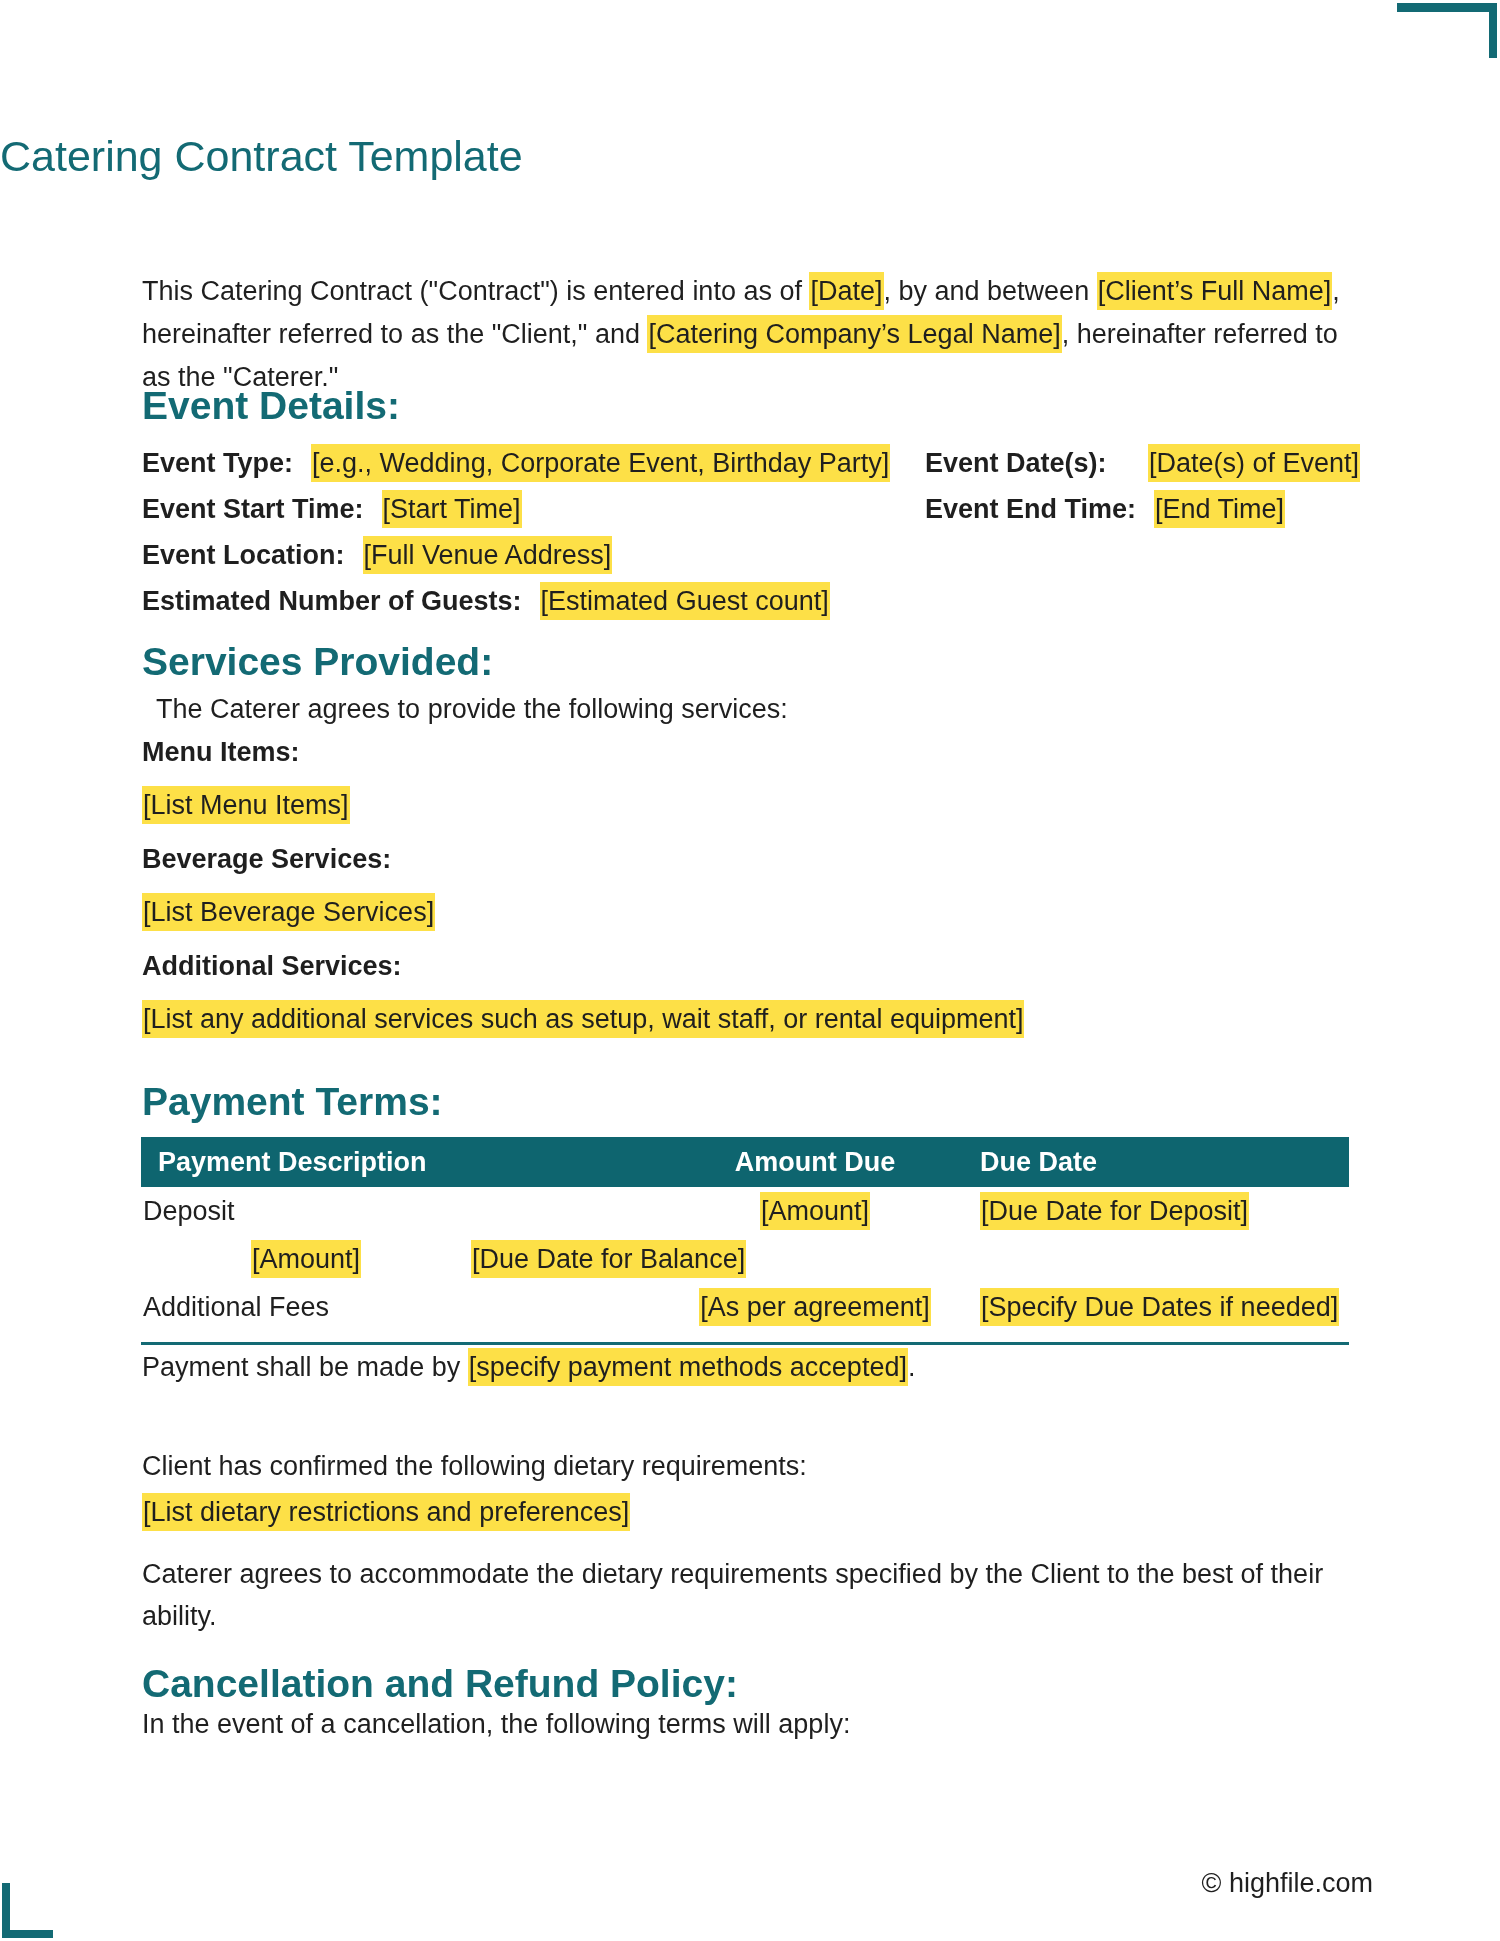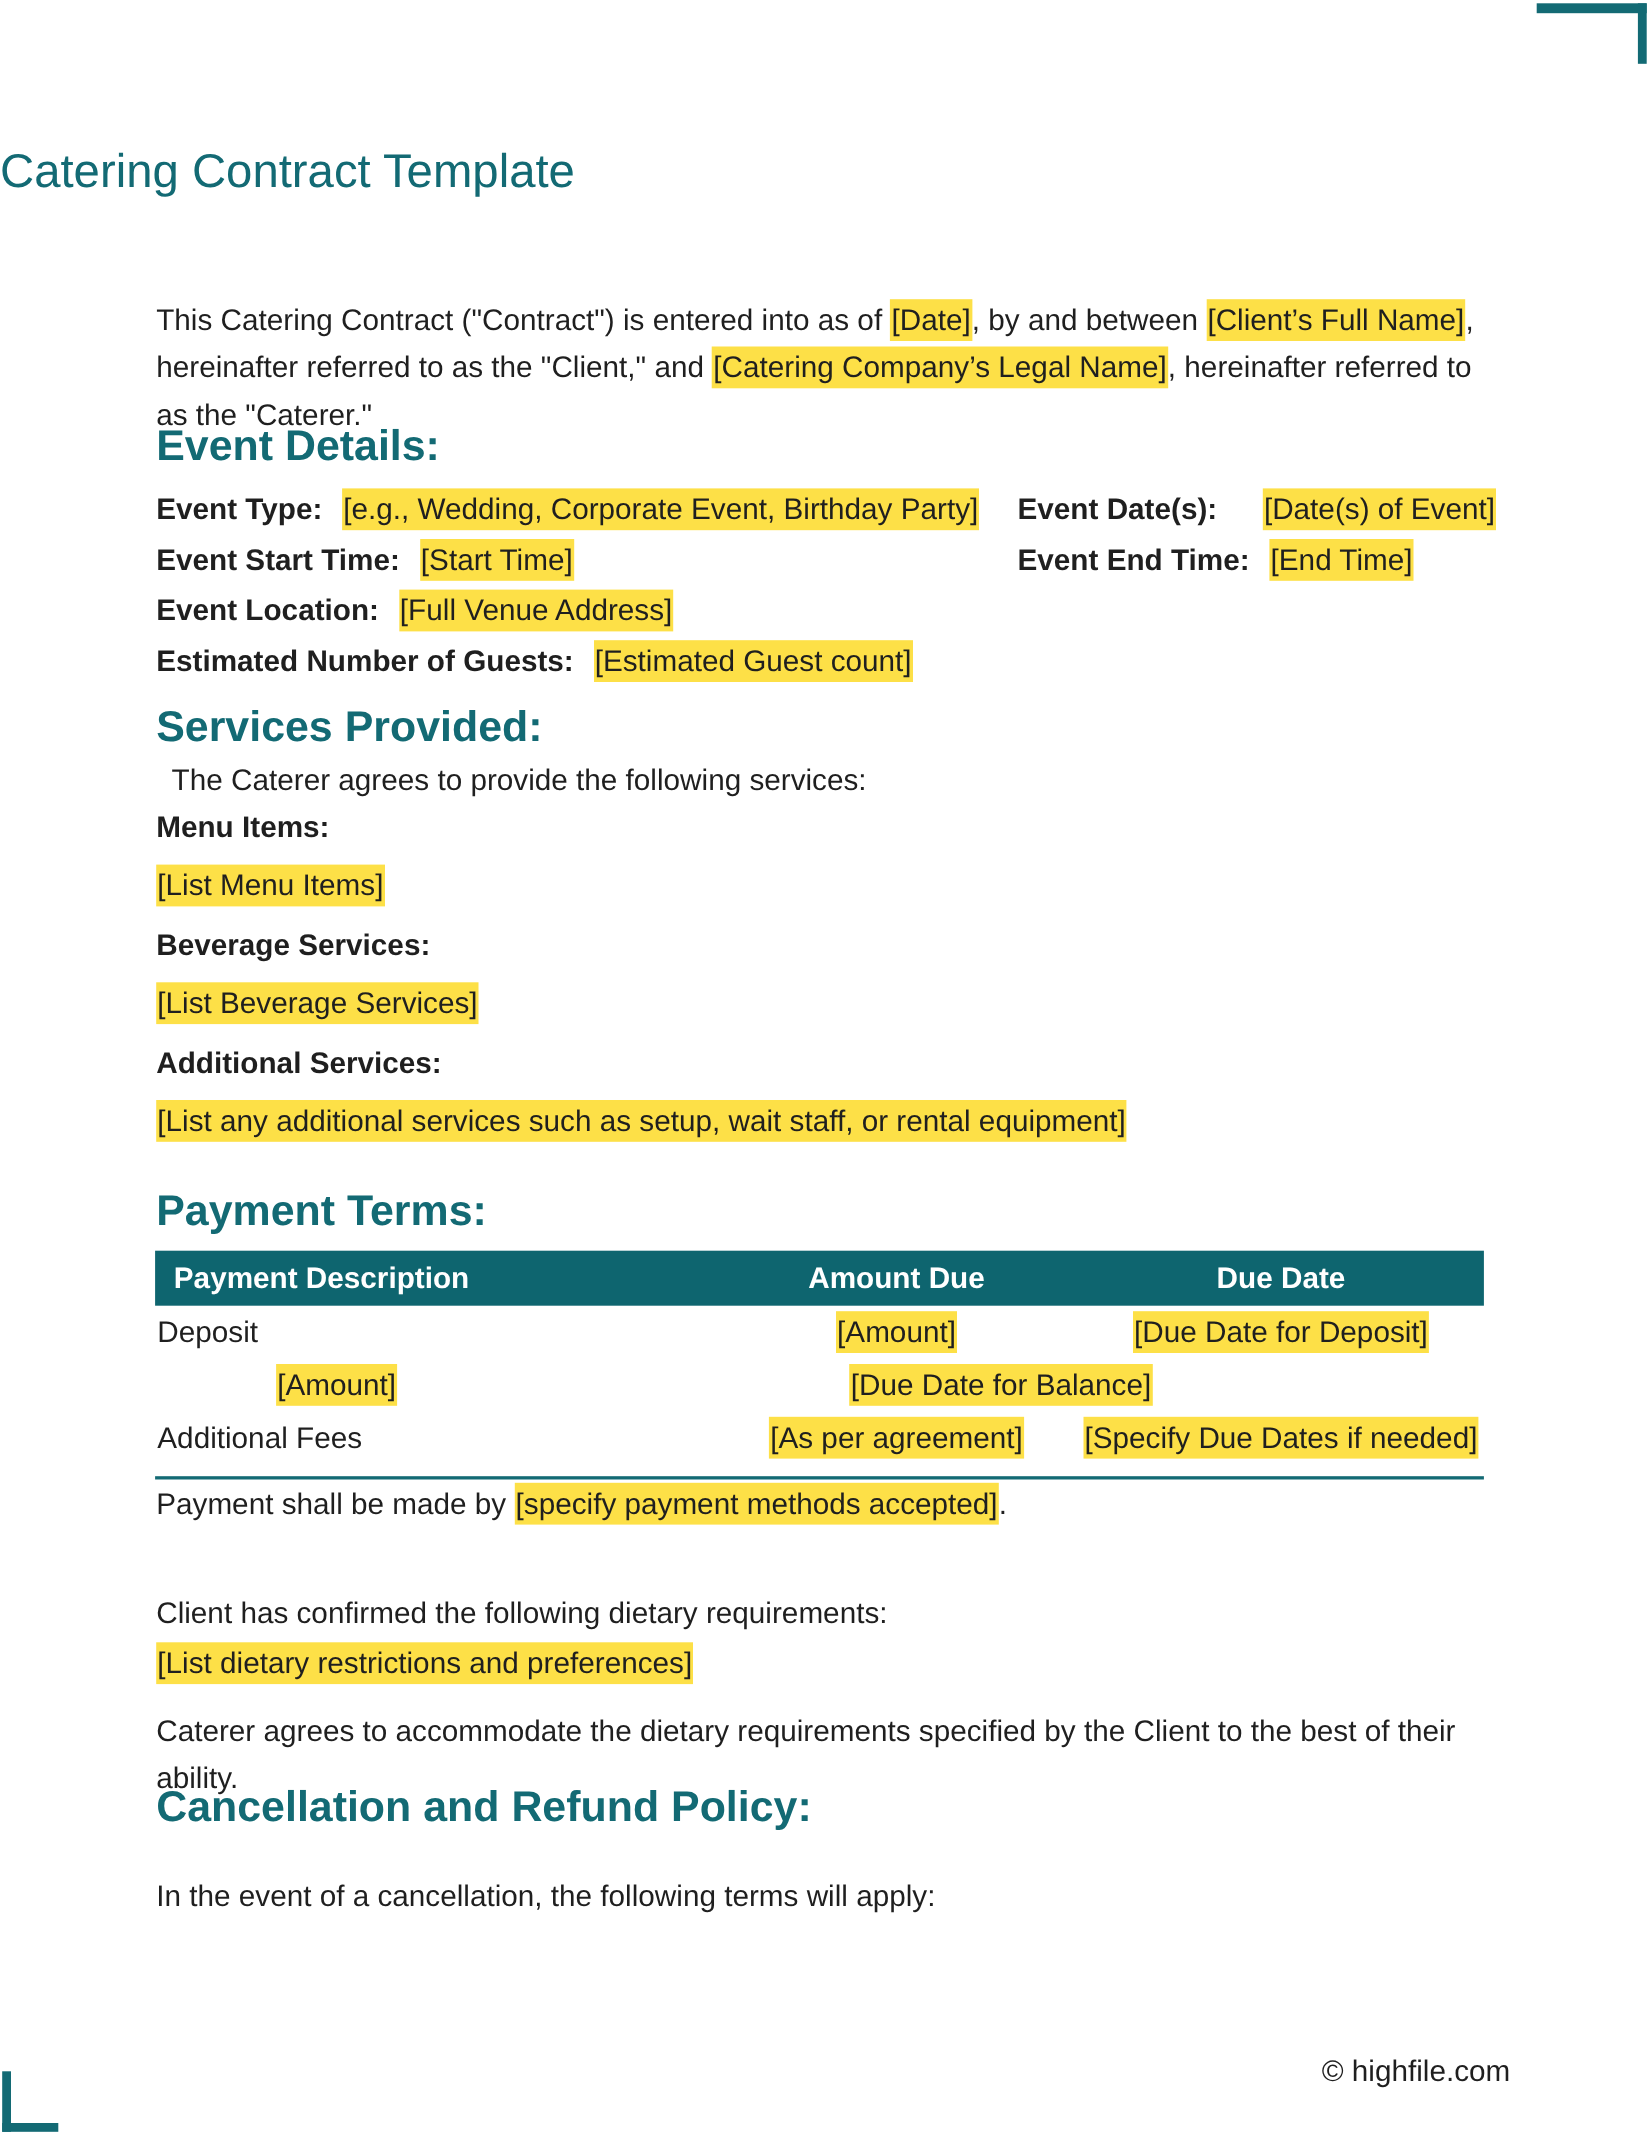--- a/index.html
+++ b/index.html
@@ -21,21 +21,21 @@
   .erow .lbl { font-weight:bold; margin-right:18px; }
   .col2 { position:absolute; left:783px; top:0; }
   .col2 .lbl { display:inline-block; min-width:205px; margin-right:18px; }
   .ptable { position:absolute; top:1137px; left:141px; width:1208px; }
   .thead { display:flex; background:#0e656f; color:#ffffff; font-weight:bold; height:50px; line-height:50px; }
   .trow { display:flex; height:48px; line-height:34px; align-items:center; }
   .c1 { width:509px; box-sizing:border-box; }
   .thead .c1 { padding-left:17px; }
   .trow .c1 { padding-left:2px; }
   .c2 { width:330px; text-align:center; }
-  .c3 { flex:1; text-align:center; }
+  .c3 { flex:1; text-align:left; }
   .tbottom { height:4px; border-bottom:3px solid #136a74; margin-top:7px; }
   .para2 { line-height:42px; width:1205px; }
   .footer { position:absolute; top:1863px; right:127px; line-height:40px; color:#1f1f1f; }
   .corner-tr {
     position:absolute; top:3px; right:3px; width:92px; height:46px;
     border-top:9px solid #136a74; border-right:8px solid #136a74;
   }
   .corner-bl {
     position:absolute; bottom:3px; left:2px; width:43px; height:47px;
     border-left:8px solid #136a74; border-bottom:8px solid #136a74;
@@ -105,18 +105,18 @@
     </div>
     <div class="tbottom"></div>
   </div>
 
   <div class="abs" style="top:1347px;"><span>Payment shall be made by </span><span class="hl">[specify payment methods accepted]</span><span>.</span></div>
 
   <div class="abs" style="top:1446px;">Client has confirmed the following dietary requirements:</div>
   <div class="abs" style="top:1492px;"><span class="hl">[List dietary restrictions and preferences]</span></div>
   <div class="abs para2" style="top:1553px;">Caterer agrees to accommodate the dietary requirements specified by the Client to the best of their ability.</div>
 
-  <div class="abs h2" style="top:1623px;">Cancellation and Refund Policy:</div>
+  <div class="abs h2" style="top:1664px;">Cancellation and Refund Policy:</div>
   <div class="abs" style="top:1704px;">In the event of a cancellation, the following terms will apply:</div>
 
   <div class="footer">© highfile.com</div>
 
 </div>
 
 </body></html>

